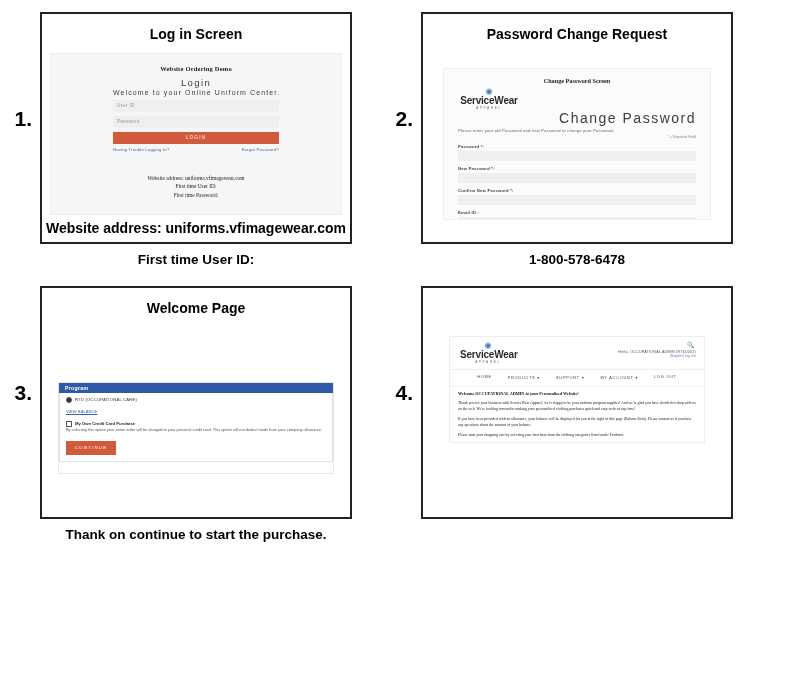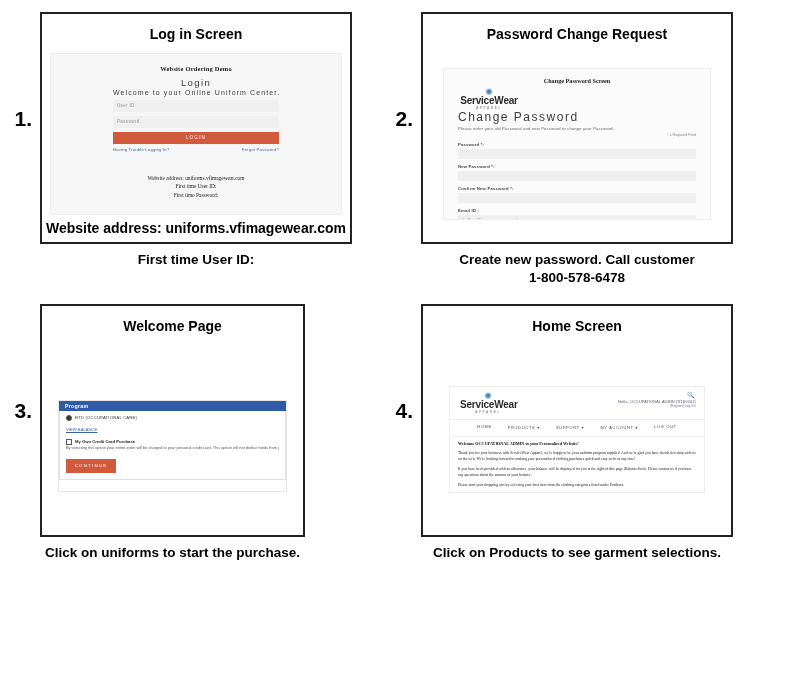--- a/index.html
+++ b/index.html
@@ -167,21 +167,22 @@
     font-size: 6.2px;
     color: #1a1a1a;
     padding-top: 8px;
   }
   .sw-logo { position: absolute; left: 14px; top: 20px; width: 62px; text-align:center; }
   .sw-burst { font-size: 9px; color: #3f7fbf; line-height: 6px; }
   .sw-name { font-size: 10px; font-weight: bold; color: #2b2b2b; letter-spacing: -0.2px; }
   .sw-sub { font-size: 3.2px; letter-spacing: 1.6px; color: #6d6d6d; }
   .pwd-body { padding: 26px 14px 0 14px; }
   .pwd-h {
-    font-size: 12px;
+    text-align: right;
+    font-size: 14px;
     letter-spacing: 1.5px;
     color: #3d3d3d;
   }
   .pwd-note { font-size: 4.2px; color: #666; margin-top: 2px; letter-spacing:.15px; }
   .pwd-req { font-size: 3.6px; color: #888; text-align: right; margin-top: 2px; }
   .pwd-lbl { font-size: 4.2px; color: #444; font-weight: bold; margin-top: 5px; letter-spacing:.2px; }
   .pwd-inp { background: #efefef; height: 10px; margin-top: 2px; }
   .pwd-inp.filled { font-size: 4.2px; color: #777; line-height: 10px; padding-left: 5px; }
 
   
@@ -300,62 +301,60 @@
                 <div class="pwd-inp"></div>
 
                 <div class="pwd-lbl">Email ID :</div>
                 <div class="pwd-inp filled">lcollens@servicewearapparel.com</div>
 
               </div>
             </div>
           </div>
 
           <div class="caption">
-            <div>Create new password. Call customer</div>
             <div>1-800-578-6478</div>
           </div>
         </div>
       </div>
     </div>
 
     <div class="row" style="margin-top:17px;">
 
       <div class="cell" style="width:381px;display:flex;">
         <div class="num">3.</div>
-        <div style="width:265px;">
+        <div style="width:312px;">
           <div class="panel" style="height:233px;">
             <div class="panel-title">Welcome Page</div>
 
             <div class="shot shot-welcome">
               <div class="prog-bar">Program</div>
               <div class="prog-body">
                 <div class="radio-row">
                   <span class="dot"></span><span>RTD (OCCUPATIONAL CARE)</span>
                 </div>
                 <div class="vlink">VIEW BALANCE</div>
                 <div class="cc-row">
                   <span class="box"></span><span>My Own Credit Card Purchase</span>
                 </div>
                 <div class="cc-desc mini-text">By selecting this option your entire order will be charged to your personal credit card. This option will not deduct funds from your company allowance.</div>
                 <div class="cont-btn">CONTINUE</div>
               </div>
             </div>
           </div>
 
           <div class="caption">
-            <div>Click on uniforms to start the purchase.</div>
+            <div>Thank on continue to start the purchase.</div>
           </div>
         </div>
       </div>
 
       <div class="cell" style="width:380px;display:flex;">
         <div class="num">4.</div>
         <div style="width:312px;">
           <div class="panel" style="height:233px;">
-            <div class="panel-title">Home Screen</div>
 
             <div class="shot shot-home">
               <div class="home-top">
                 <div class="home-logo">
                   <div class="sw-burst">✺</div>
                   <div class="sw-name">ServiceWear</div>
                   <div class="sw-sub">APPAREL</div>
                 </div>
                 <div class="search-ic">🔍</div>
                 <div class="home-user">
@@ -375,21 +374,18 @@
               <div class="home-body">
                 <div class="home-welcome">Welcome OCCUPATIONAL ADMIN to your Personalized Website!</div>
                 <div class="home-p">Thank you for your business with ServiceWear Apparel, we're happy to be your uniform program supplier! And we're glad you have decided to shop with us on the web. We're looking forward to making your personalized clothing purchases quick and easy to do at any time!</div>
                 <div class="home-p">If you have been provided with an allowance, your balance will be displayed for you at the right of this page (Balance/Info). Please contact us if you have any questions about the amount of your balance.</div>
                 <div class="home-p">Please start your shopping cart by selecting your first item from the clothing categories listed under Products.</div>
 
               </div>
             </div>
           </div>
 
-          <div class="caption">
-            <div>Click on Products to see garment selections.</div>
-          </div>
         </div>
       </div>
     </div>
 
   </div>
 </div>
 
 </body></html>

